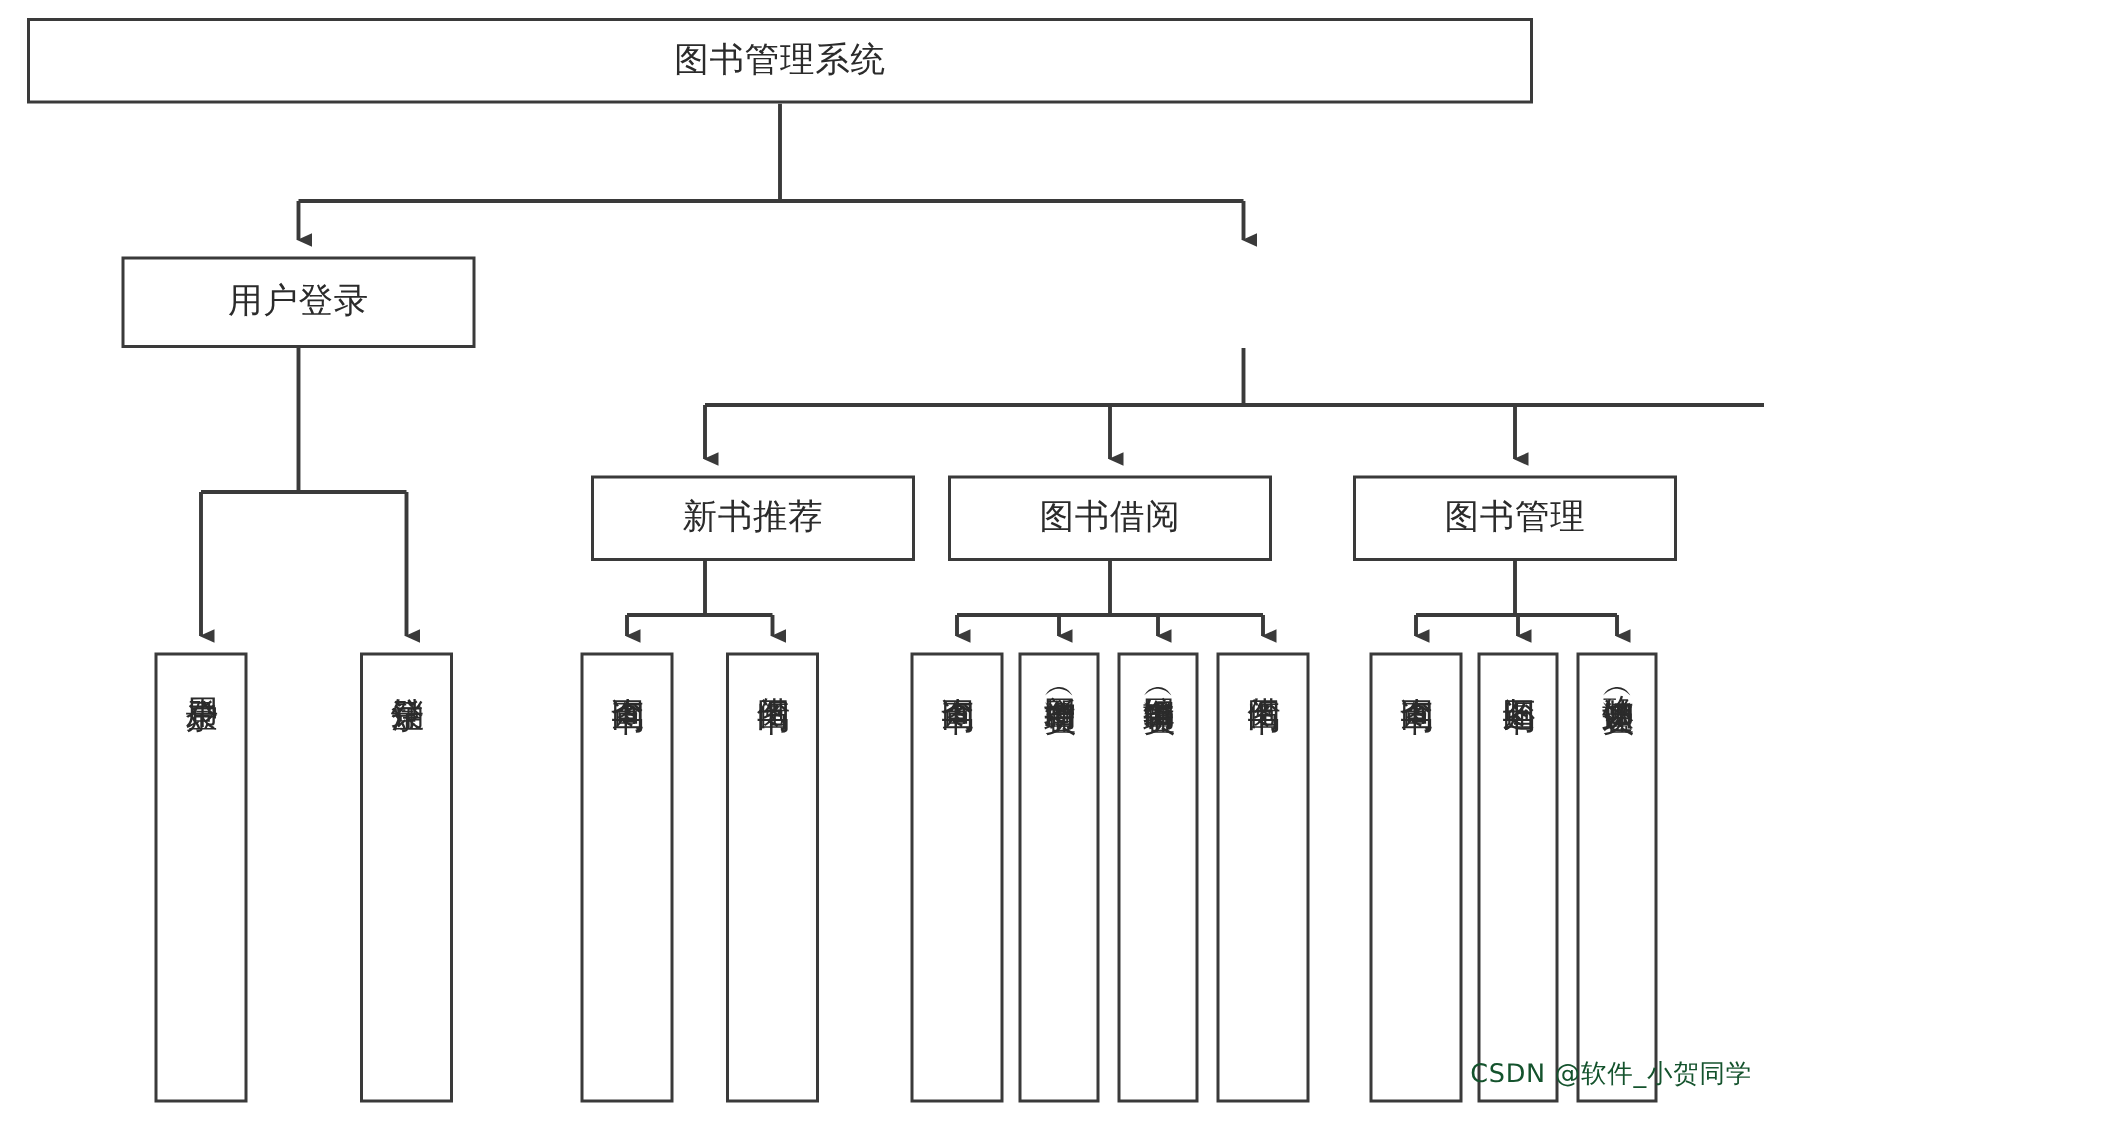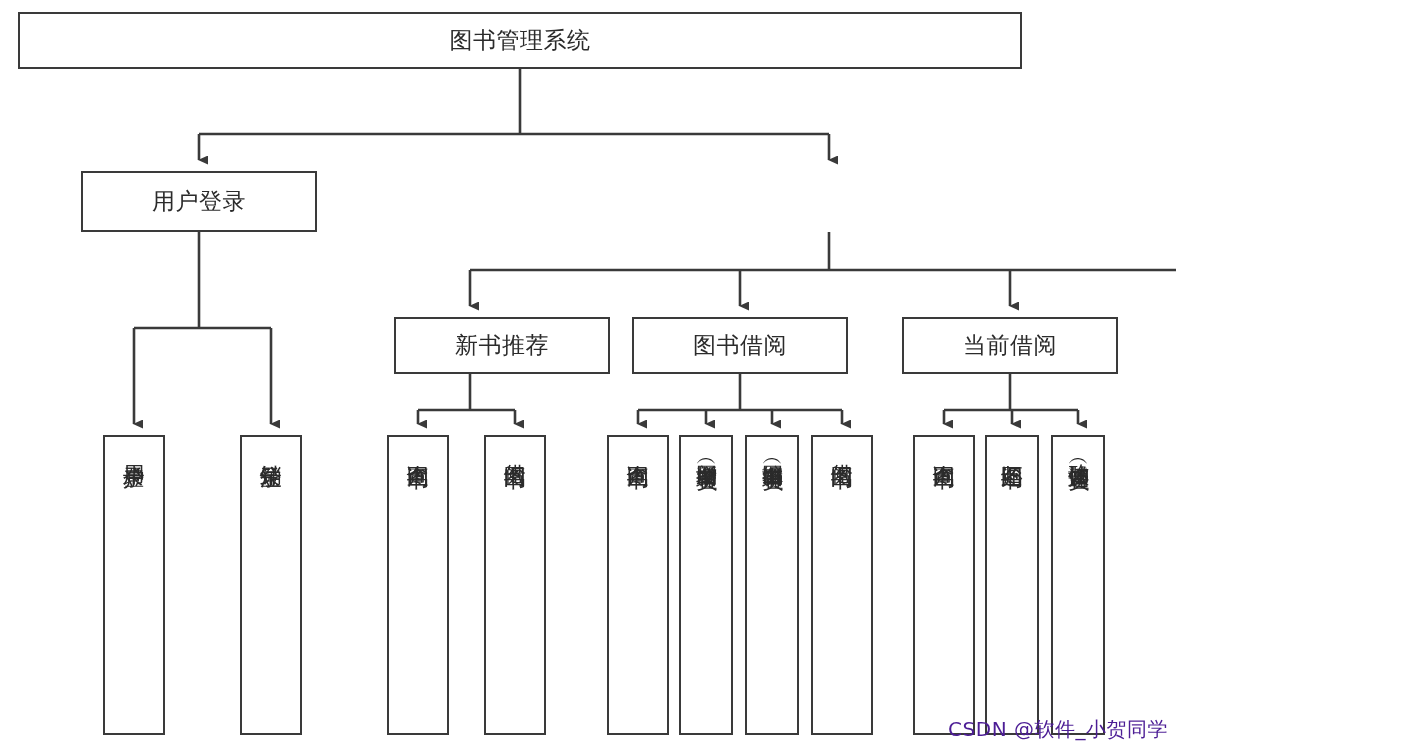--- a/index.html
+++ b/index.html
@@ -55,23 +55,23 @@
     text-align: left;
     white-space: nowrap;
   }
   .node-v.tall-text .vtext {
     font-size: 21px;
     line-height: 1.3;
   }
   #watermark {
     position: absolute;
     right: 8px;
-    bottom: 4px;
-    font-size: 20px;
-    color: #4c1d95;
+    bottom: 20px;
+    font-size: 17px;
+    color: #14532d;
     letter-spacing: 0.5px;
     white-space: nowrap;
     user-select: none;
   }
 </style>
 </head>
 <body>
 
 <div id="diagram-root">
 
@@ -133,21 +133,21 @@
     <span>用户登录</span>
   </div>
 
   <div class="node node-h" id="n-l2-0" style="left: 362px; top: 317px; width: 216px; height: 57px; margin-left: 32px;">
     <span>新书推荐</span>
   </div>
   <div class="node node-h" id="n-l2-1" style="left: 632px; top: 317px; width: 216px; height: 57px; text-align: center;">
     <span>图书借阅</span>
   </div>
   <div class="node node-h" id="n-l2-2" style="left: 902px; top: 317px; width: 216px; height: 57px;">
-    <span>当前借阅</span>
+    <span>图书管理</span>
   </div>
 
   <div class="node node-v" id="n-lf-0" style="left: 103px; top: 435px; width: 62px; height: 300px;">
     <span class="vtext">用户登录</span>
   </div>
   <div class="node node-v" id="n-lf-1" style="left: 240px; top: 435px; width: 62px; height: 300px;">
     <span class="vtext">注销登录</span>
   </div>
   <div class="node node-v" id="n-lf-2" style="left: 387px; top: 435px; width: 62px; height: 300px;">
     <span class="vtext">查询图书</span>

